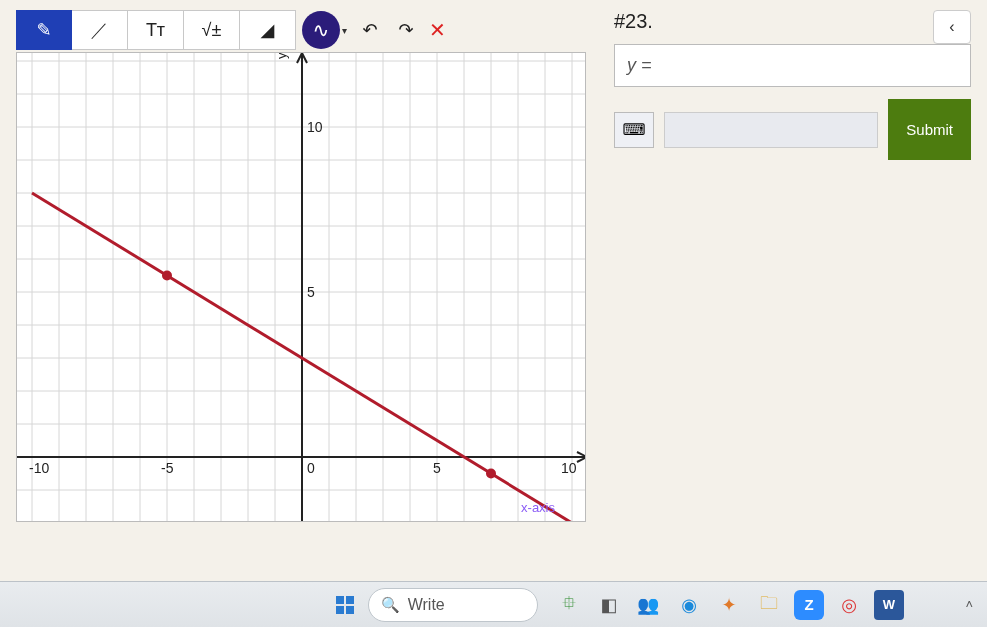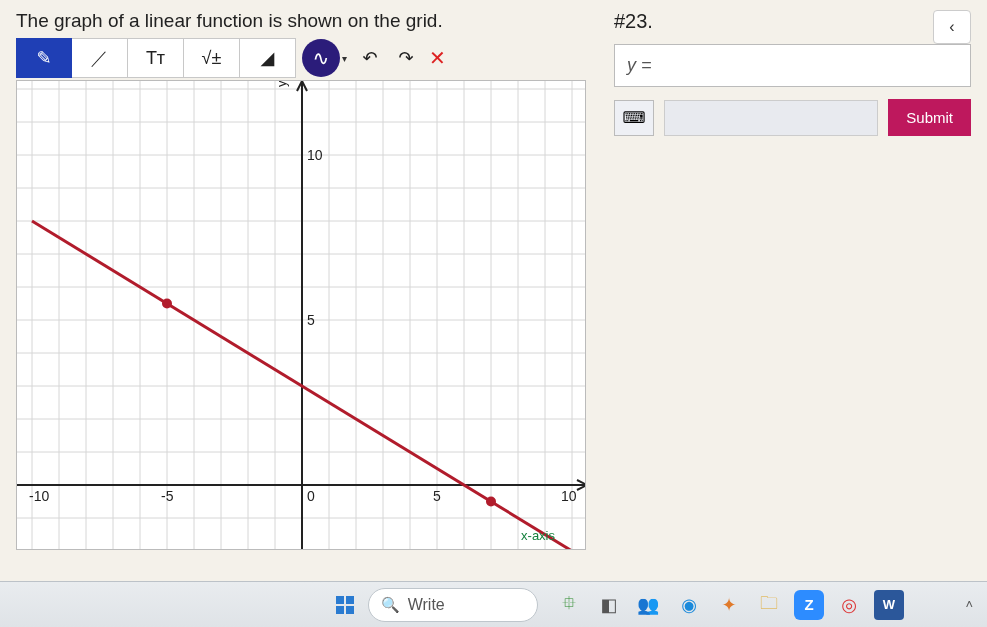--- a/index.html
+++ b/index.html
@@ -94,21 +94,21 @@
     left: 285px;
     top: 6px;
     transform: translateX(-28px) rotate(-90deg);
     transform-origin: left top;
     font-size:13px; color:#222;
   }
   .axis-label-x {
     position:absolute;
     right: 30px;
     bottom: 6px;
-    font-size:13px; color:#15803d;
+    font-size:13px; color:#8b5cf6;
   }
   
   .answer-box {
     width:100%;
     border:1px solid #bbb;
     background:#fff;
     padding: 10px 12px;
     font-size:18px;
     color:#555;
     font-style: italic;
@@ -119,23 +119,23 @@
     width:40px; height:36px;
     border:1px solid #bbb;
     background:#eef0f5;
     display:flex; align-items:center; justify-content:center;
     font-size:16px;
     cursor:pointer;
     flex:0 0 auto;
   }
   .submit-fill { flex:1; height:36px; background:#e8eaef; border:1px solid #ccc; }
   .submit-btn {
-    background:#be185d; color:#fff;
+    background:#4d7c0f; color:#fff;
     border:none;
-    padding: 10px 18px;
+    padding: 22px 18px;
     font-size:15px;
     cursor:pointer;
   }
   
   .taskbar {
     position:absolute;
     left:0; bottom:0; width:100%;
     height:46px;
     background: linear-gradient(#e9ecef,#dfe3e7);
     border-top:1px solid #bcc2c8;
@@ -172,21 +172,20 @@
   }
   .tray { margin-left:auto; display:flex; align-items:center; gap:8px; color:#555; font-size:13px; padding-right:6px;}
   .win-squares { display:grid; grid-template-columns: 8px 8px; grid-template-rows:8px 8px; gap:2px; }
   .win-squares span { background:#2a7bd1; }
 </style>
 </head>
 <body>
 
 <div class="page">
   <div class="left-col">
-    <div class="stem">The graph of a linear function is shown on the grid.</div>
 
     <div class="toolbar">
       <div class="tb-btn active">
         <span>✎</span>
       </div>
       <div class="tb-btn">
         <span>／</span>
       </div>
       <div class="tb-btn">
         <span>Tᴛ</span>

